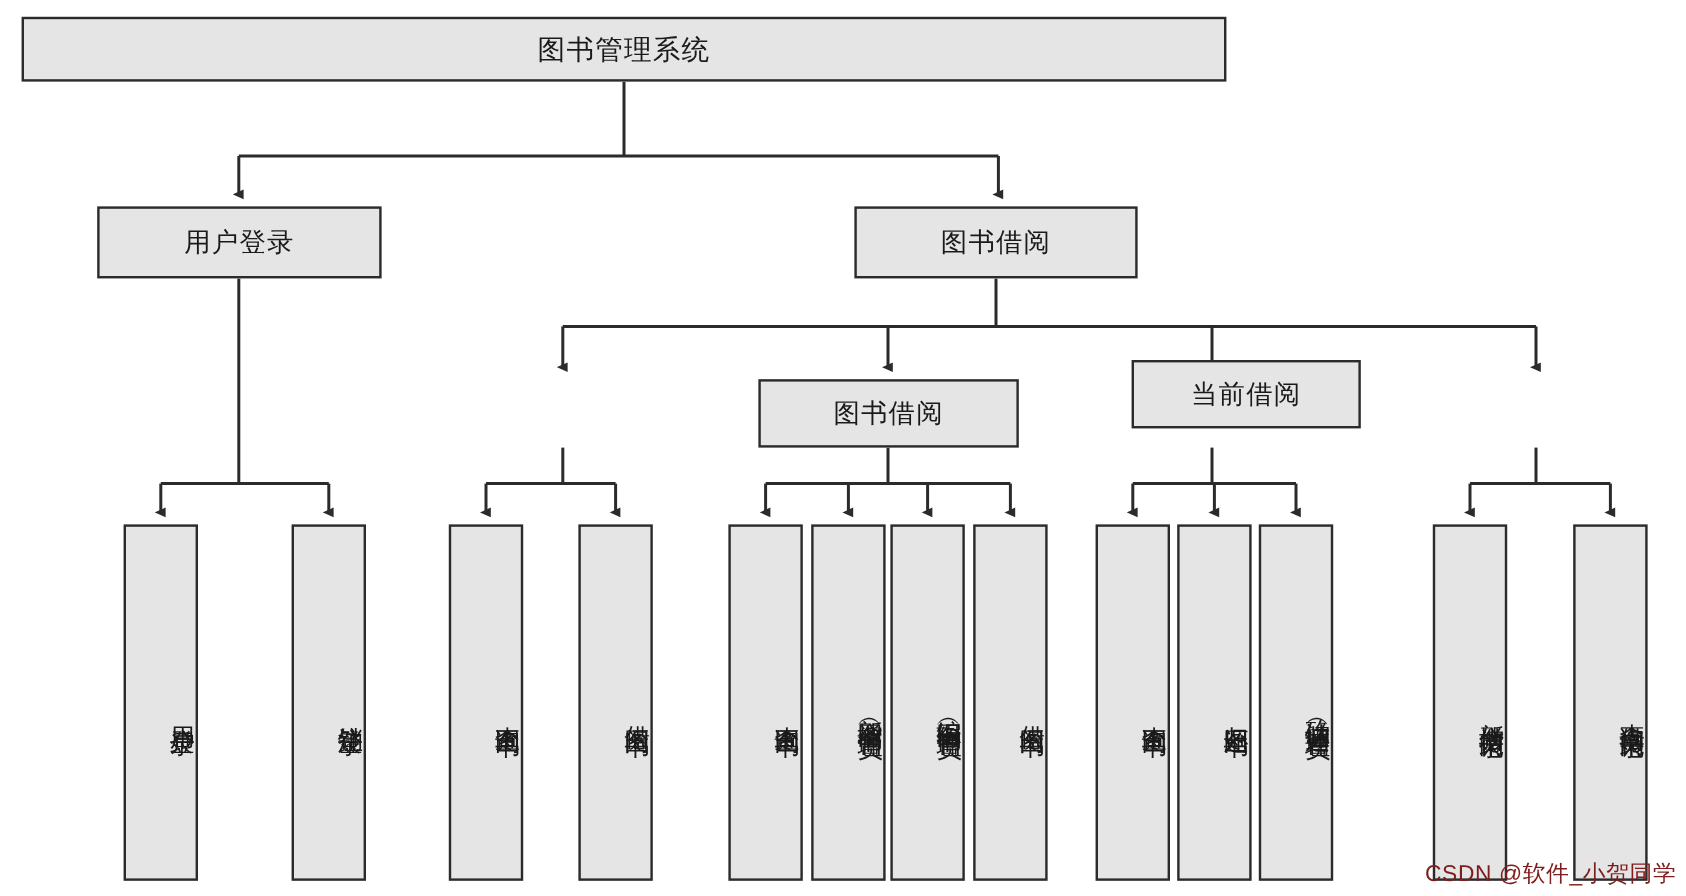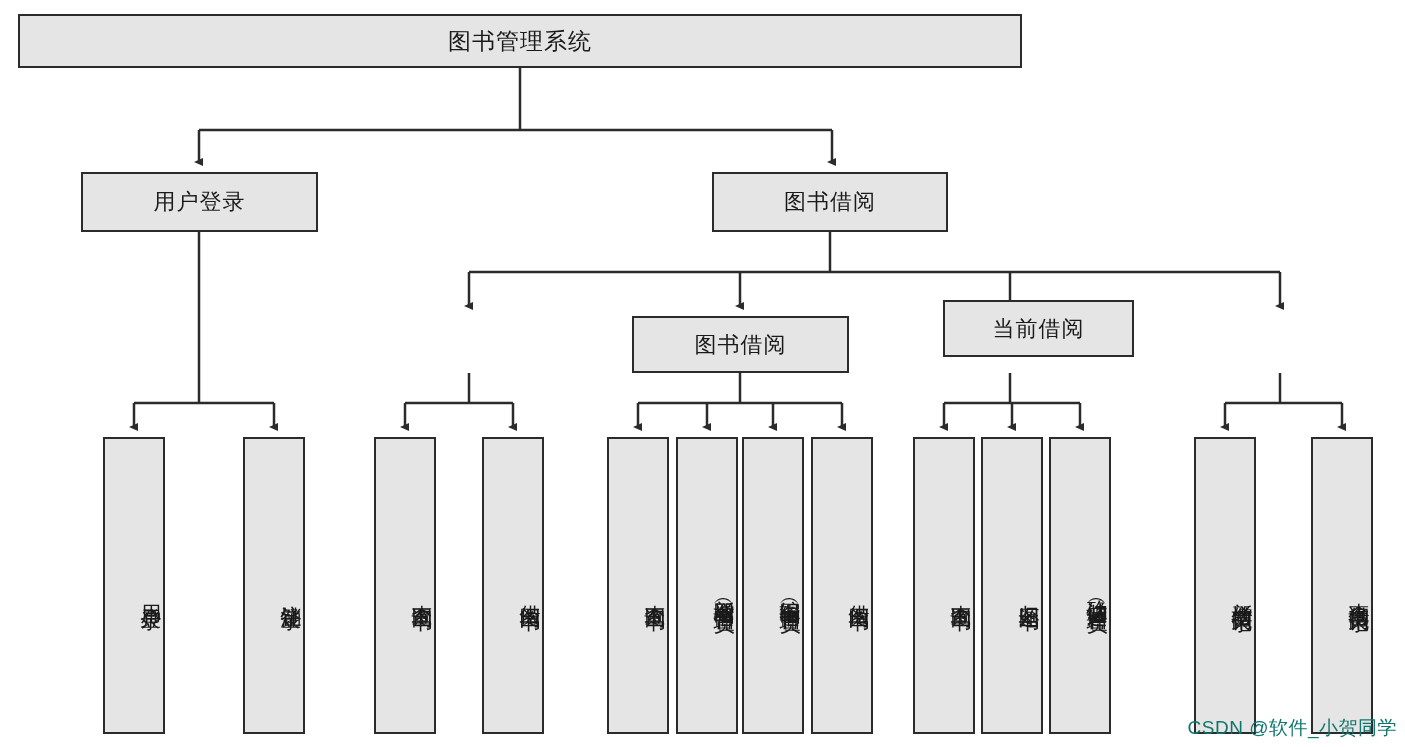--- a/index.html
+++ b/index.html
@@ -57,21 +57,21 @@
     top: 0;
     width: 1405px;
     height: 747px;
     pointer-events: none;
   }
   .watermark {
     position: absolute;
     right: 8px;
     bottom: 6px;
     font-size: 19px;
-    color: #0f766e;
+    color: #7f1d1d;
     letter-spacing: 0.5px;
     white-space: nowrap;
   }
 </style>
 </head>
 <body>
 
 <div id="canvas">
 
   <svg class="edges" viewBox="0 0 1405 747">

